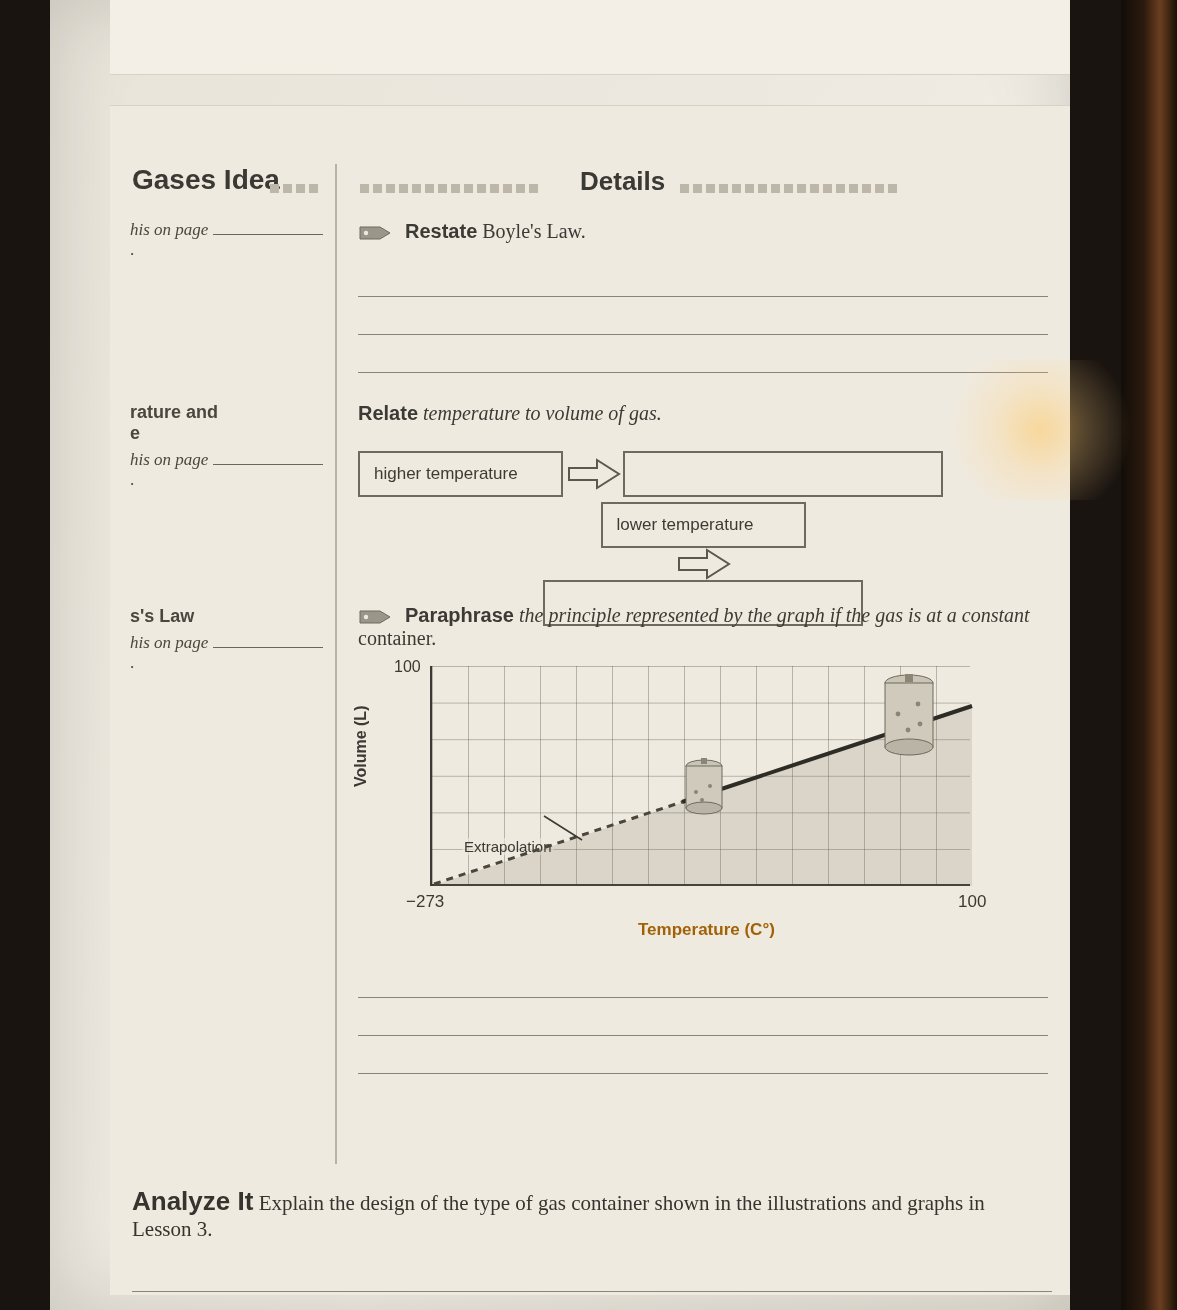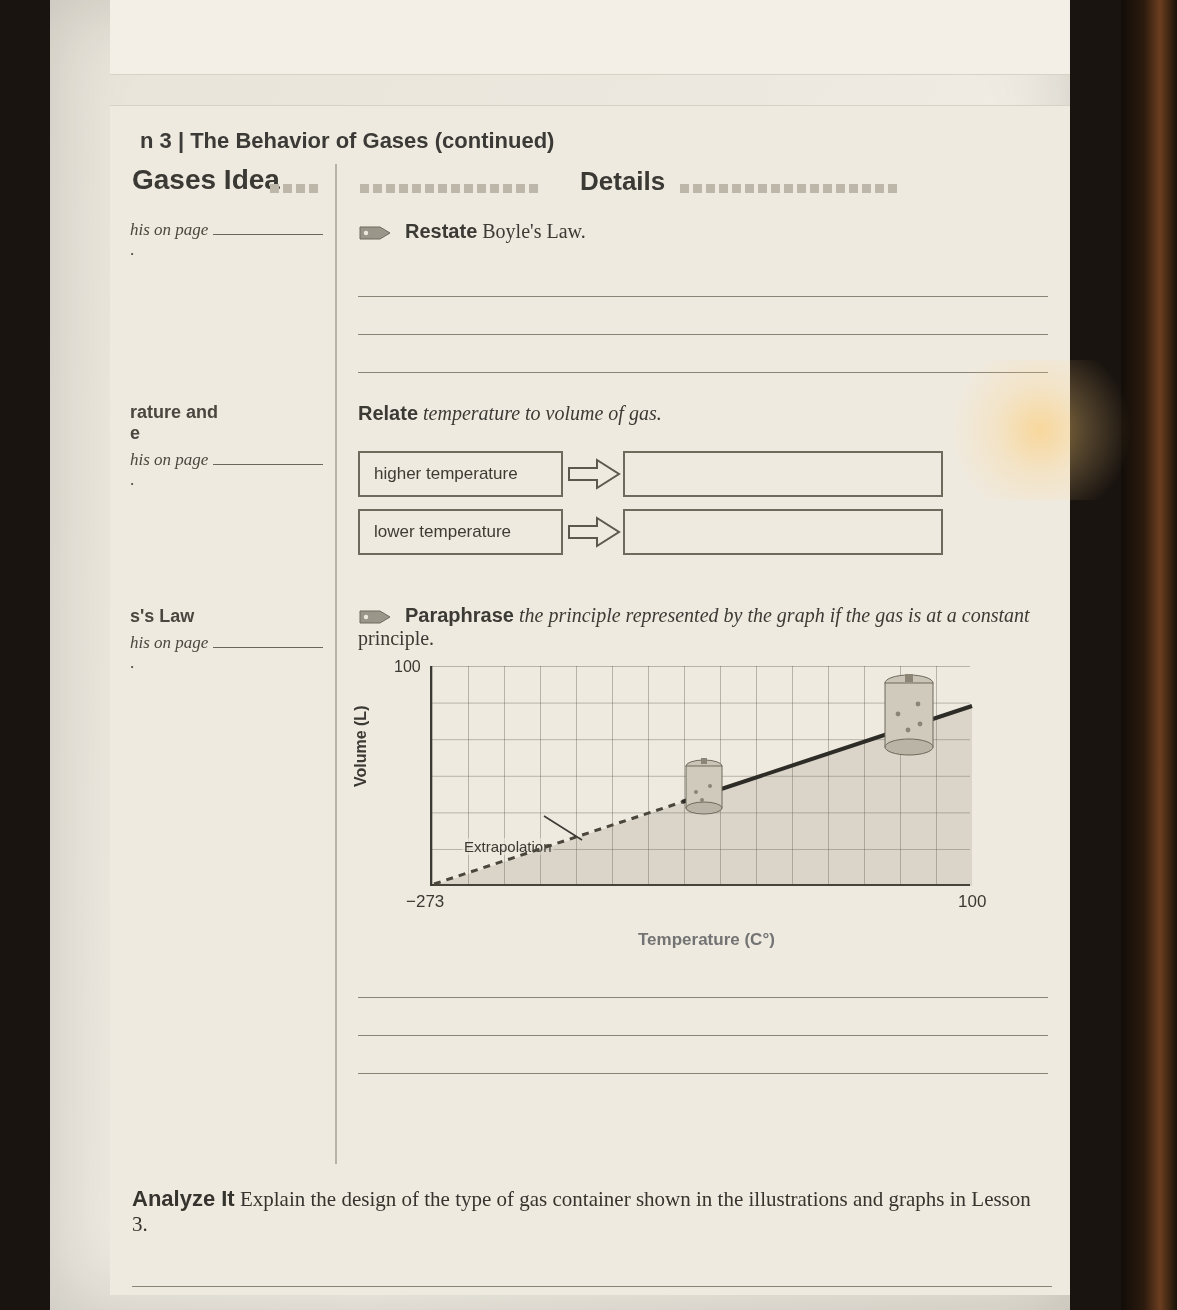--- a/index.html
+++ b/index.html
@@ -152,30 +152,30 @@
   .extrap-label {
     position:absolute; left: 30px; top: 128px;
     font-family: Arial, sans-serif; font-size:15px; color:#3b3933;
     background: rgba(239,234,224,0.6);
     padding: 0 2px;
     margin-top: 44px;
   }
   .chart-x-min { position:absolute; left: 48px; top: 230px; font-family: Arial, sans-serif; font-size:17px; color:#3b3933; }
   .chart-x-max { position:absolute; left: 600px; top: 230px; font-family: Arial, sans-serif; font-size:17px; color:#3b3933; }
   .chart-x-label {
-    position:absolute; left: 280px; top: 268px;
-    font-family: Arial, sans-serif; font-weight:700; font-size:17px; color:#737373;
+    position:absolute; left: 280px; top: 258px;
+    font-family: Arial, sans-serif; font-weight:700; font-size:17px; color:#a16207;
   }
   .cyl { position:absolute; }
 
   .analyze {
     position:absolute; left: 22px; top: 1080px; width: 900px;
     font-family: 'Times New Roman', serif; font-size: 21px; color:#36342e;
   }
-  .analyze b { font-family: Arial, sans-serif; font-weight:800; font-size:22px; }
+  .analyze b { font-family: Arial, sans-serif; font-weight:800; font-size:26px; }
   .analyze-line { border-bottom: 1.5px solid #8c8576; height: 40px; margin-top: 10px; width: 920px; }
 
   .glare {
     position:absolute; left: 880px; top: 360px;
     width: 220px; height: 140px;
     background: radial-gradient(circle, rgba(255,200,100,0.55) 0%, rgba(255,210,130,0.25) 35%, rgba(255,255,255,0) 70%);
     pointer-events:none;
   }
   .right-edge {
     position:absolute; right:0; top:0; width:56px; height:1310px;
@@ -185,21 +185,20 @@
 </head>
 <body>
 
 <div class="right-edge"></div>
 
 <div class="screen">
   <div class="top-strip"></div>
 
   <div class="page">
 
-    <div class="section-title">n 3 | The Behavior of Gases (continued)</div>
 
     <div class="header-row">
       <span class="main-idea-label">Gases Idea</span>
       <span class="details-label">Details</span>
       <span class="dash-row" style="left:160px; width:60px;">
         <span class="sq"></span><span class="sq"></span><span class="sq"></span><span class="sq"></span>
       </span>
       <span class="dash-row" style="left:250px; width:210px;">
         <span class="sq"></span><span class="sq"></span><span class="sq"></span><span class="sq"></span><span class="sq"></span><span class="sq"></span><span class="sq"></span><span class="sq"></span><span class="sq"></span><span class="sq"></span><span class="sq"></span><span class="sq"></span><span class="sq"></span><span class="sq"></span>
       </span>
@@ -246,21 +245,21 @@
       <div style="height:14px;"></div>
       <div class="relate-box-row">
         <div class="relate-box">higher temperature</div>
         <div class="relate-arrow">
           <svg viewBox="0 0 56 32">
               <path d="M4 10 H32 V2 L54 16 L32 30 V22 H4 Z" fill="none" stroke="#5c584c" stroke-width="2"></path>
             </svg>
         </div>
         <div class="relate-result"></div>
       </div>
-      <div class="relate-box-row" style="margin-top:12px;">
+      <div class="relate-box-row" style="margin-top:5px;flex-direction:column;">
         <div class="relate-box">lower temperature</div>
         <div class="relate-arrow">
           <svg viewBox="0 0 56 32">
               <path d="M4 10 H32 V2 L54 16 L32 30 V22 H4 Z" fill="none" stroke="#5c584c" stroke-width="2"></path>
             </svg>
         </div>
         <div class="relate-result"></div>
       </div>
     </div>
 
@@ -272,21 +271,21 @@
       </div>
     </div>
     <div class="right-col" style="top:498px;">
       <div class="prompt">
         <span class="tag">
           <svg viewBox="0 0 34 20">
               <path d="M2 4 L22 4 L32 10 L22 16 L2 16 Z" fill="#9b968a" stroke="#6e6a5c" stroke-width="1"></path>
               <circle cx="8" cy="10" r="2.2" fill="#efeae0"></circle>
             </svg>
         </span>
-        <b>Paraphrase</b><i><span> the principle represented by the graph if the gas is at a </span></i><span style="font-style:italic;">constant</span><span> principle.</span>
+        <b>Paraphrase</b><i><span> the principle represented by the graph if the gas is at a </span></i><span style="font-style:italic;">constant</span><span> container.</span>
       </div>
 
       <div class="chart-wrap">
         <div class="chart-y-label">Volume (L)</div>
         <div class="chart-y-tick">100</div>
         <div class="chart-area">
           <div class="extrap-label">Extrapolation</div>
           <svg class="overlay">
 
             <polygon points="0,220 540,40 540,220" fill="rgba(120,115,100,0.18)"></polygon>

